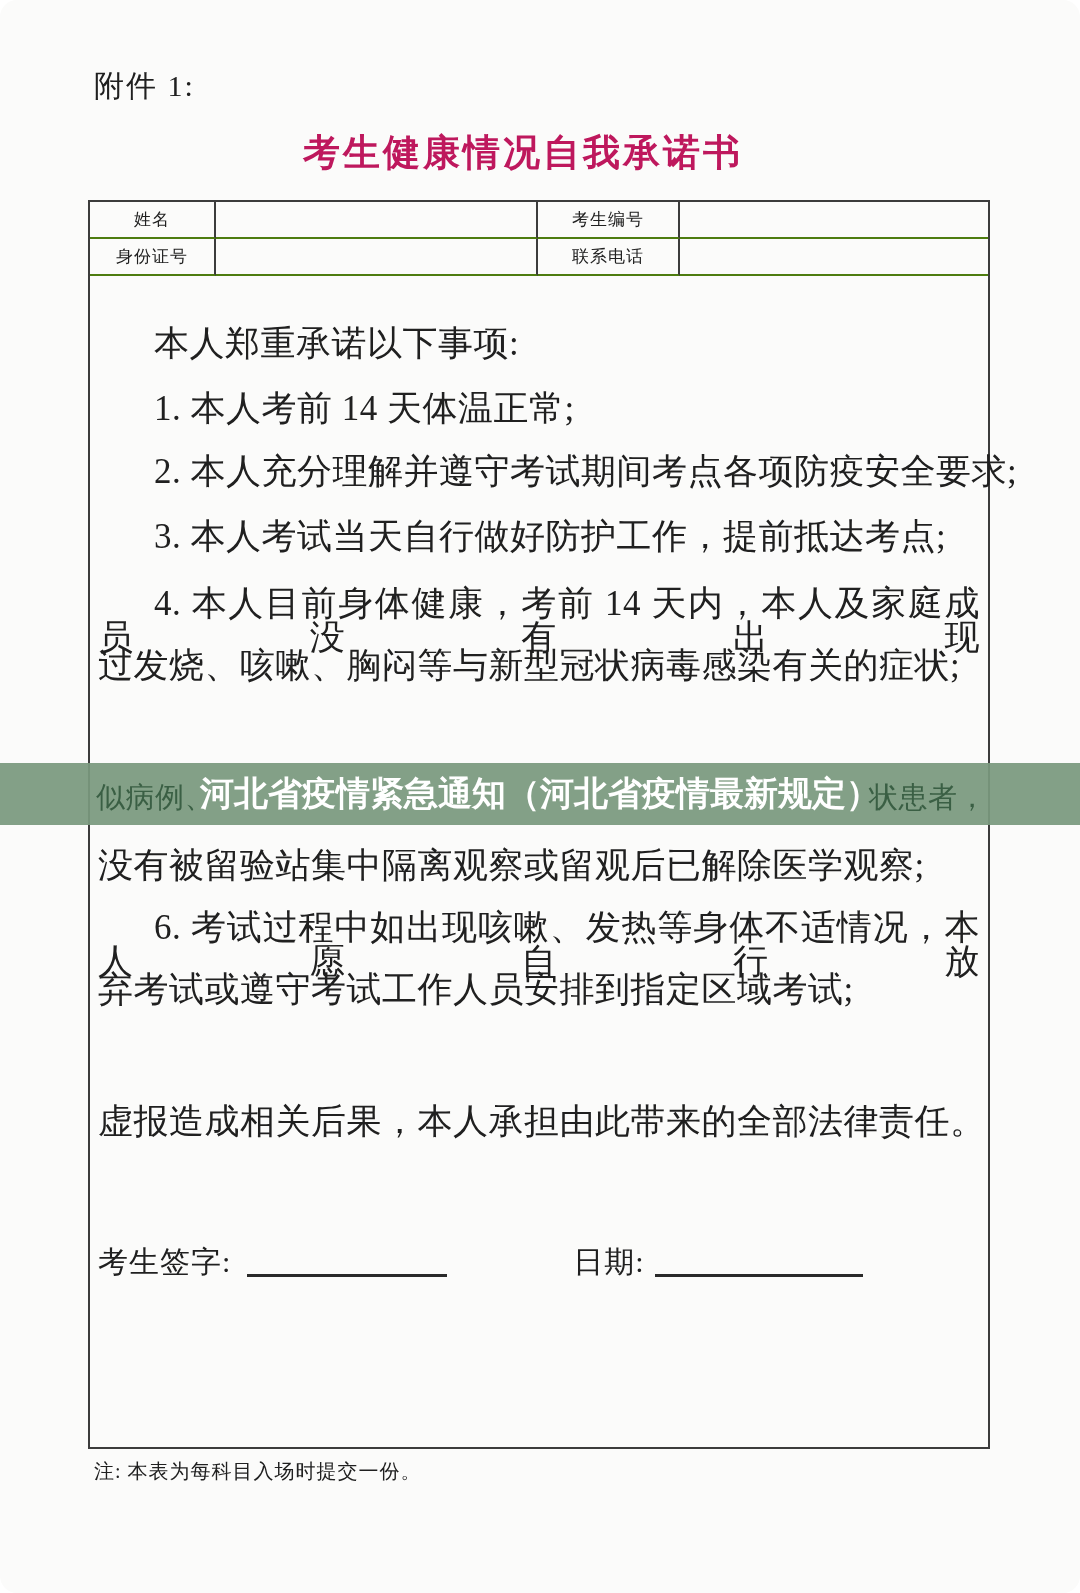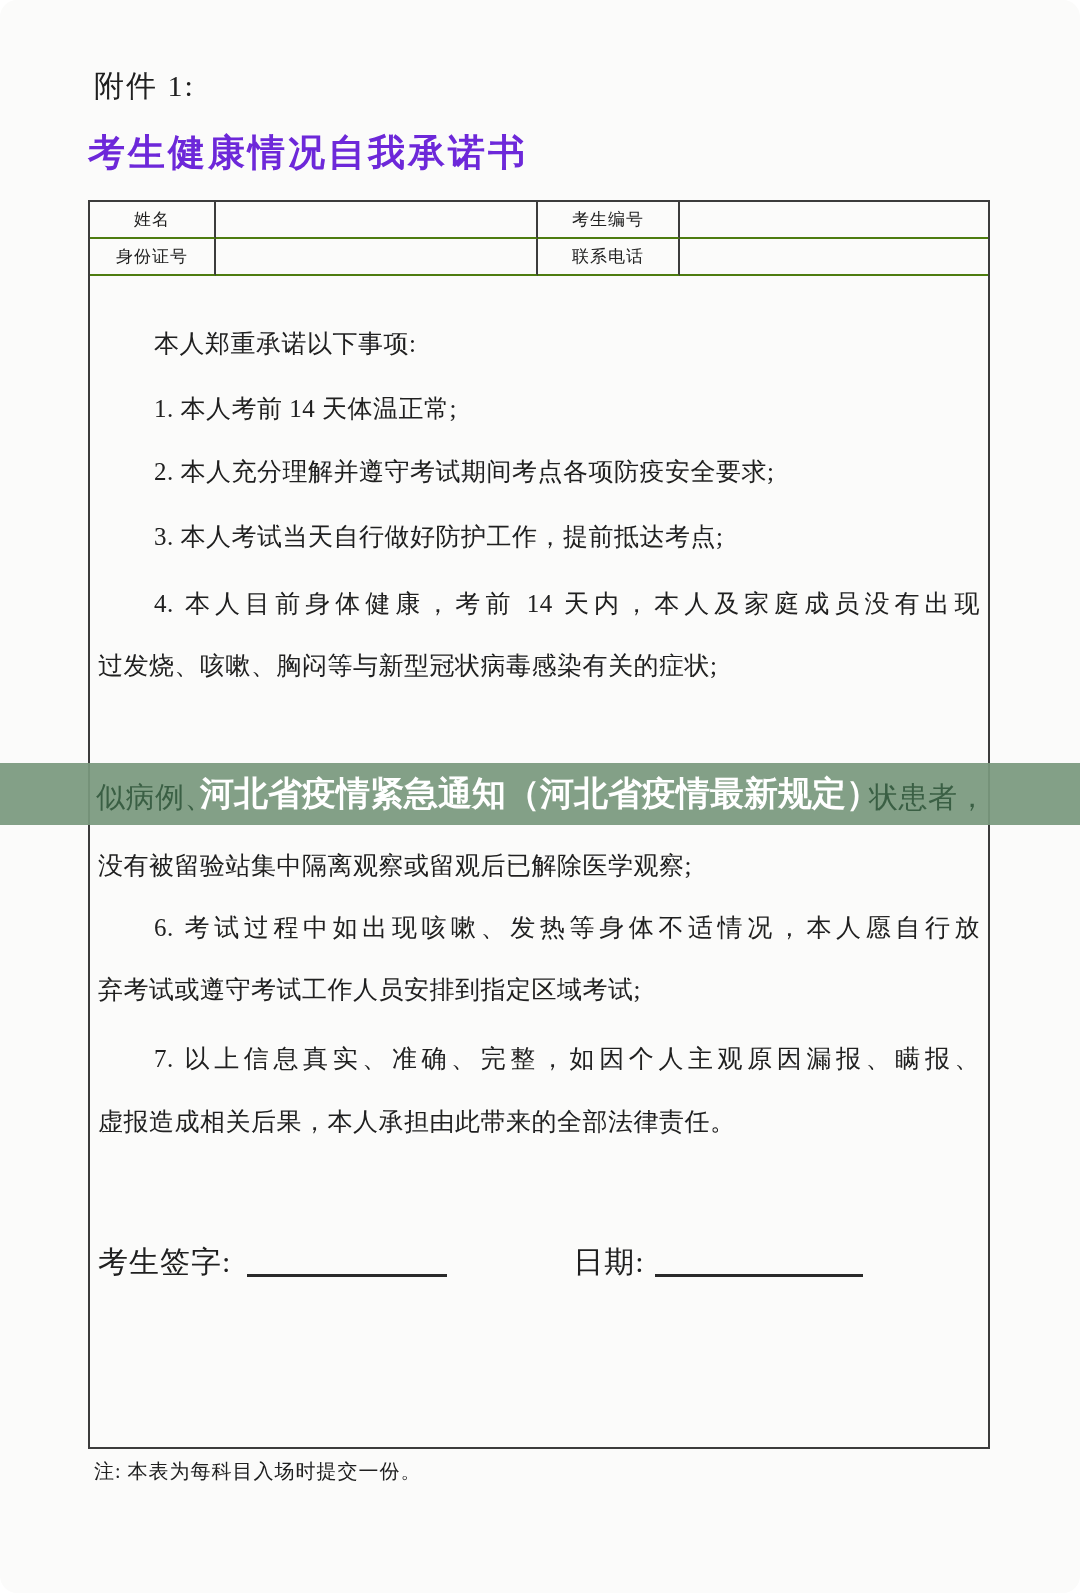--- a/index.html
+++ b/index.html
@@ -10,24 +10,25 @@
     overflow:hidden;
     font-family:"Liberation Serif", serif;
     color:#202020;
     border-radius:17px;
   }
   .attachment-label{
     position:absolute;left:94px;top:66px;
     font-size:30px;letter-spacing:2px;
   }
   .doc-title{
-    position:absolute;left:88px;top:128px;width:902px;
+    position:absolute;left:72px;top:128px;width:902px;
+    text-align:center;
     font-family:"Liberation Sans", sans-serif;
     font-weight:900;font-size:37px;letter-spacing:3px;
-    color:#6d28d9;
+    color:#be185d;
   }
   .doc-box{
     position:absolute;left:88px;top:200px;
     width:902px;height:1249px;
     box-sizing:border-box;
     border:2px solid #3c3c3c;
   }
   .form-table{
     position:absolute;left:0;top:0;width:100%;
     display:grid;
@@ -35,21 +36,21 @@
   }
   .cell{
     height:35px;
     border-bottom:2px solid #4d7c0f;
     display:flex;align-items:center;justify-content:center;
     font-size:17px;letter-spacing:1px;
   }
   .cell.bordered{border-right:2px solid #3c3c3c;}
   .body-line{
     position:absolute;left:8px;width:882px;
-    font-size:25px;line-height:34px;
+    font-size:35px;line-height:34px;
     letter-spacing:0.5px;
     white-space:nowrap;
   }
   .body-line.indent{text-indent:56px;}
   .body-line.fill{
     white-space:normal;
     text-align:justify;
     text-align-last:justify;
   }
   .signature-row{
@@ -116,21 +117,20 @@
 
     <div class="body-line indent" style="top:125px">本人郑重承诺以下事项:</div>
     <div class="body-line indent" style="top:190px">1. 本人考前 14 天体温正常;</div>
     <div class="body-line indent" style="top:253px">2. 本人充分理解并遵守考试期间考点各项防疫安全要求;</div>
     <div class="body-line indent" style="top:318px">3. 本人考试当天自行做好防护工作，提前抵达考点;</div>
     <div class="body-line indent fill" style="top:385px">4. 本人目前身体健康，考前 14 天内，本人及家庭成员没有出现</div>
     <div class="body-line" style="top:447px">过发烧、咳嗽、胸闷等与新型冠状病毒感染有关的症状;</div>
     <div class="body-line" style="top:647px">没有被留验站集中隔离观察或留观后已解除医学观察;</div>
     <div class="body-line indent fill" style="top:709px">6. 考试过程中如出现咳嗽、发热等身体不适情况，本人愿自行放</div>
     <div class="body-line" style="top:771px">弃考试或遵守考试工作人员安排到指定区域考试;</div>
-    <div class="body-line indent fill" style="top:840px">7. 以上信息真实、准确、完整，如因个人主观原因漏报、瞒报、</div>
     <div class="body-line" style="top:903px">虚报造成相关后果，本人承担由此带来的全部法律责任。</div>
 
     <div class="signature-row">
       <span>考生签字:</span>
       <span class="sig-line sign"></span>
       <span class="sig-gap"></span>
       <span>日期:</span>
       <span class="sig-line date"></span>
     </div>
 

